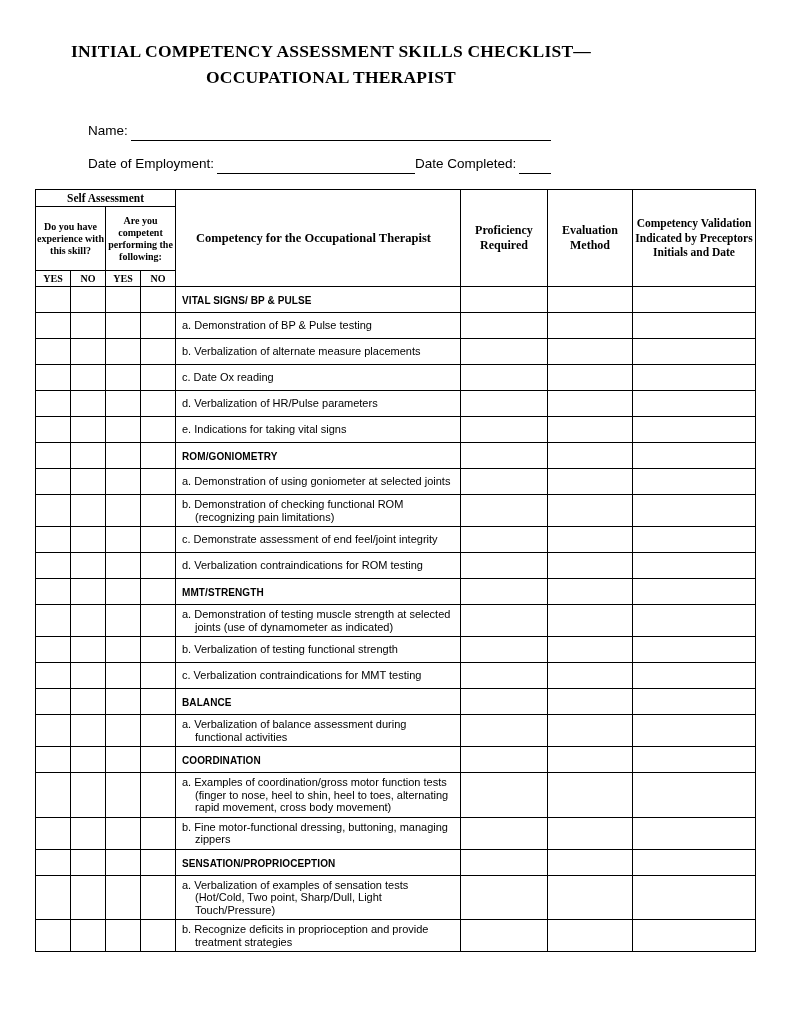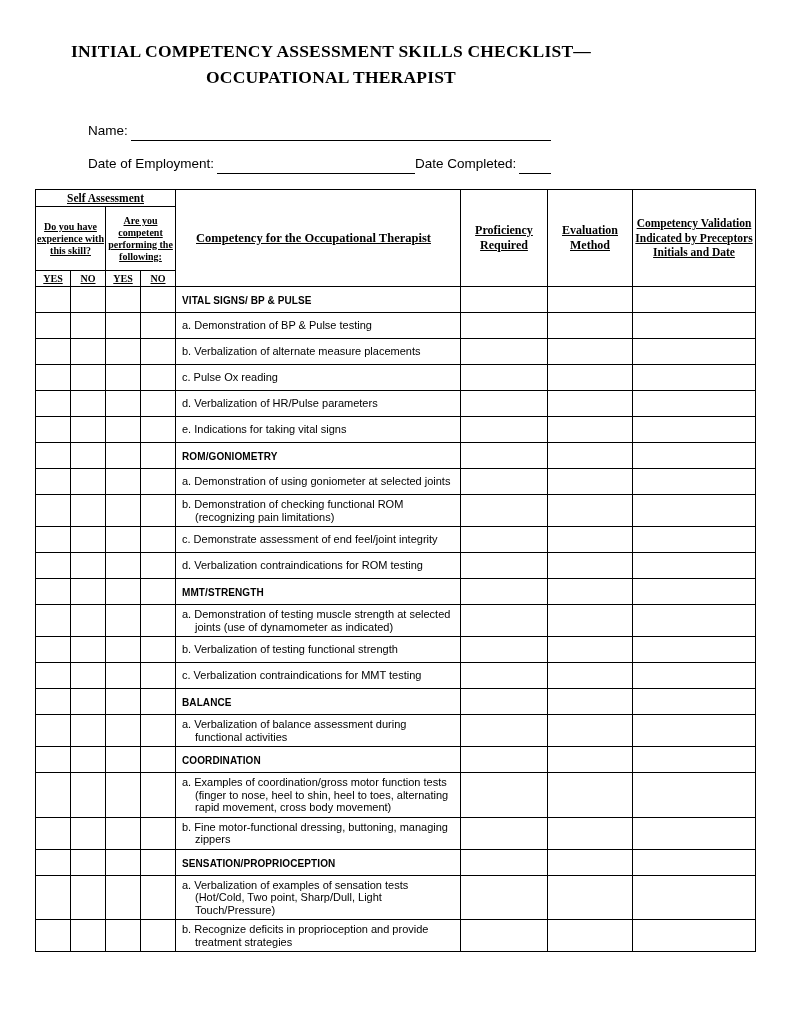--- a/index.html
+++ b/index.html
@@ -46,21 +46,20 @@
   col.c-comp { width: 285px; }
   col.c-prof { width: 87px; }
   col.c-eval { width: 85px; }
   col.c-valid { width: 123px; }
 
   thead th {
     font-family: "Liberation Serif", serif;
     font-weight: 700;
     vertical-align: middle;
     background: #fff;
-    text-decoration: underline;
   }
   .th-selfassess { font-size: 11.5px; height: 17px; text-align: center; }
   .th-question {
     font-size: 10px; line-height: 12px; height: 64px;
     padding: 2px 1px; text-align: center; vertical-align: middle;
   }
   .th-yesno { font-size: 10px; height: 16px; text-align: center; margin-left: 20px; }
   .th-competency { font-size: 12.5px; text-align: left; padding-left: 20px; }
   .th-small { font-size: 12px; line-height: 15px; text-align: center; padding: 2px; }
   .th-validation { font-size: 11.5px; line-height: 14.5px; text-align: center; padding: 2px; }
@@ -166,21 +165,21 @@
             <td class="item-cell">b. Verbalization of alternate measure placements</td>
             <td class="blank"></td>
             <td class="blank"></td>
             <td class="blank"></td>
           </tr>
           <tr>
             <td class="chk"></td>
             <td class="chk"></td>
             <td class="chk"></td>
             <td class="chk"></td>
-            <td class="item-cell">c. Pulse Ox reading</td>
+            <td class="item-cell">c. Date Ox reading</td>
             <td class="blank"></td>
             <td class="blank"></td>
             <td class="blank"></td>
           </tr>
           <tr>
             <td class="chk"></td>
             <td class="chk"></td>
             <td class="chk"></td>
             <td class="chk"></td>
             <td class="item-cell">d. Verbalization of HR/Pulse parameters</td>

